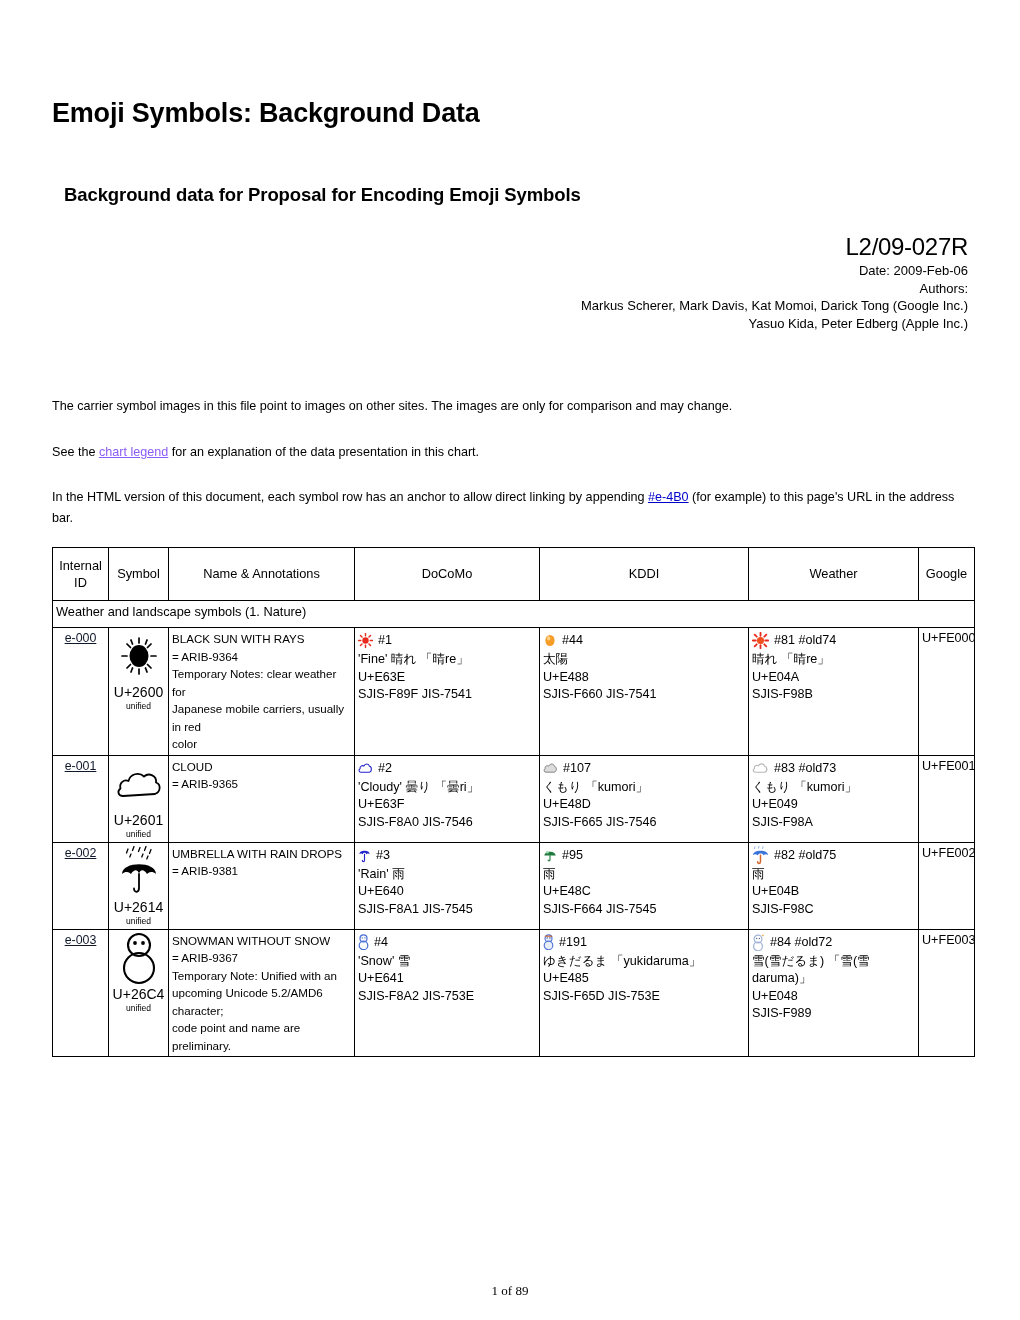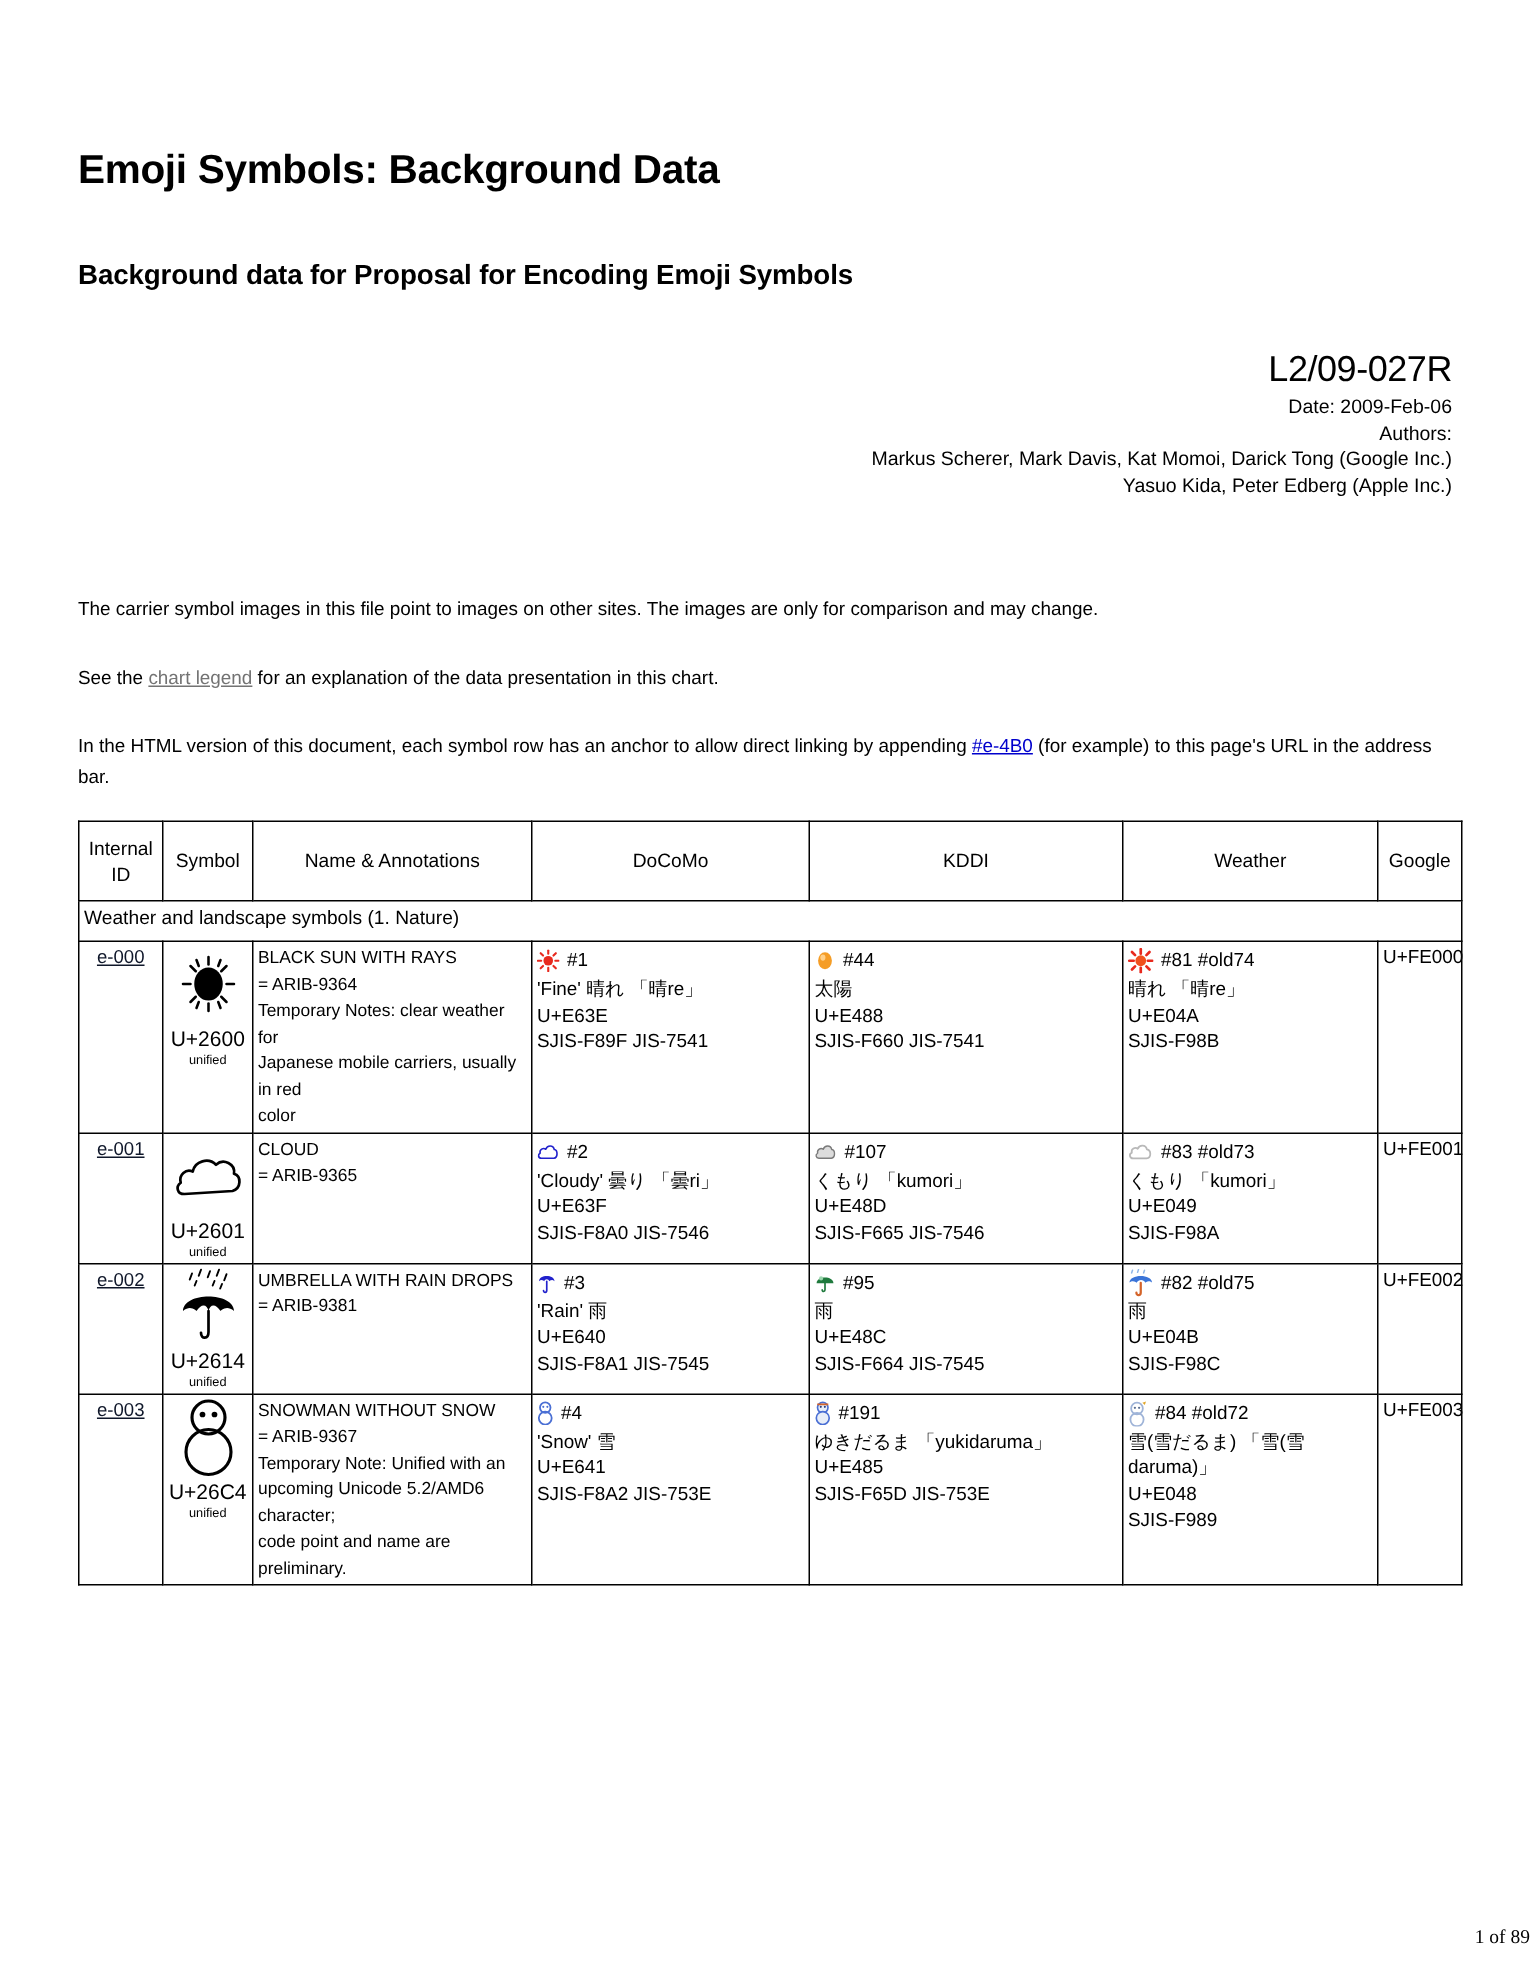--- a/index.html
+++ b/index.html
@@ -38,21 +38,21 @@
     padding: 0;
     position: absolute;
     top: 98px;
     left: 0;
     letter-spacing: -0.2px;
     font-stretch: condensed;
   }
   h2.doc-subtitle {
     font-size: 18.5px;
     font-weight: bold;
-    margin: 0;
+    margin: 12px;
     padding: 0;
     position: absolute;
     top: 172px;
     left: 0;
     letter-spacing: -0.1px;
   }
 
   
   .meta {
     position: absolute;
@@ -79,21 +79,21 @@
   }
   .para.p1 { top: 383px; }
   .para.p2 { top: 429px; }
   .para.p3 { top: 474px; }
 
   a.link-blue {
     color: #0000cc;
     text-decoration: underline;
   }
   a.link-purple {
-    color: #737373;
+    color: #8b5cf6;
     text-decoration: underline;
   }
 
   
   .chart-wrap {
     position: absolute;
     top: 547px;
     left: 0;
     width: 922px;
   }
@@ -198,21 +198,21 @@
   
   .ic { flex: 0 0 auto; display: inline-block; }
   svg.ic { vertical-align: middle; }
 
   
   .footer {
     position: absolute;
     top: 1283px;
     left: 0;
     width: 1020px;
-    text-align: right;
+    text-align: center;
     font-family: "Liberation Serif", serif;
     font-size: 13px;
   }
 </style>
 </head>
 <body>
 
 <div class="page">
   <div class="content">
 

